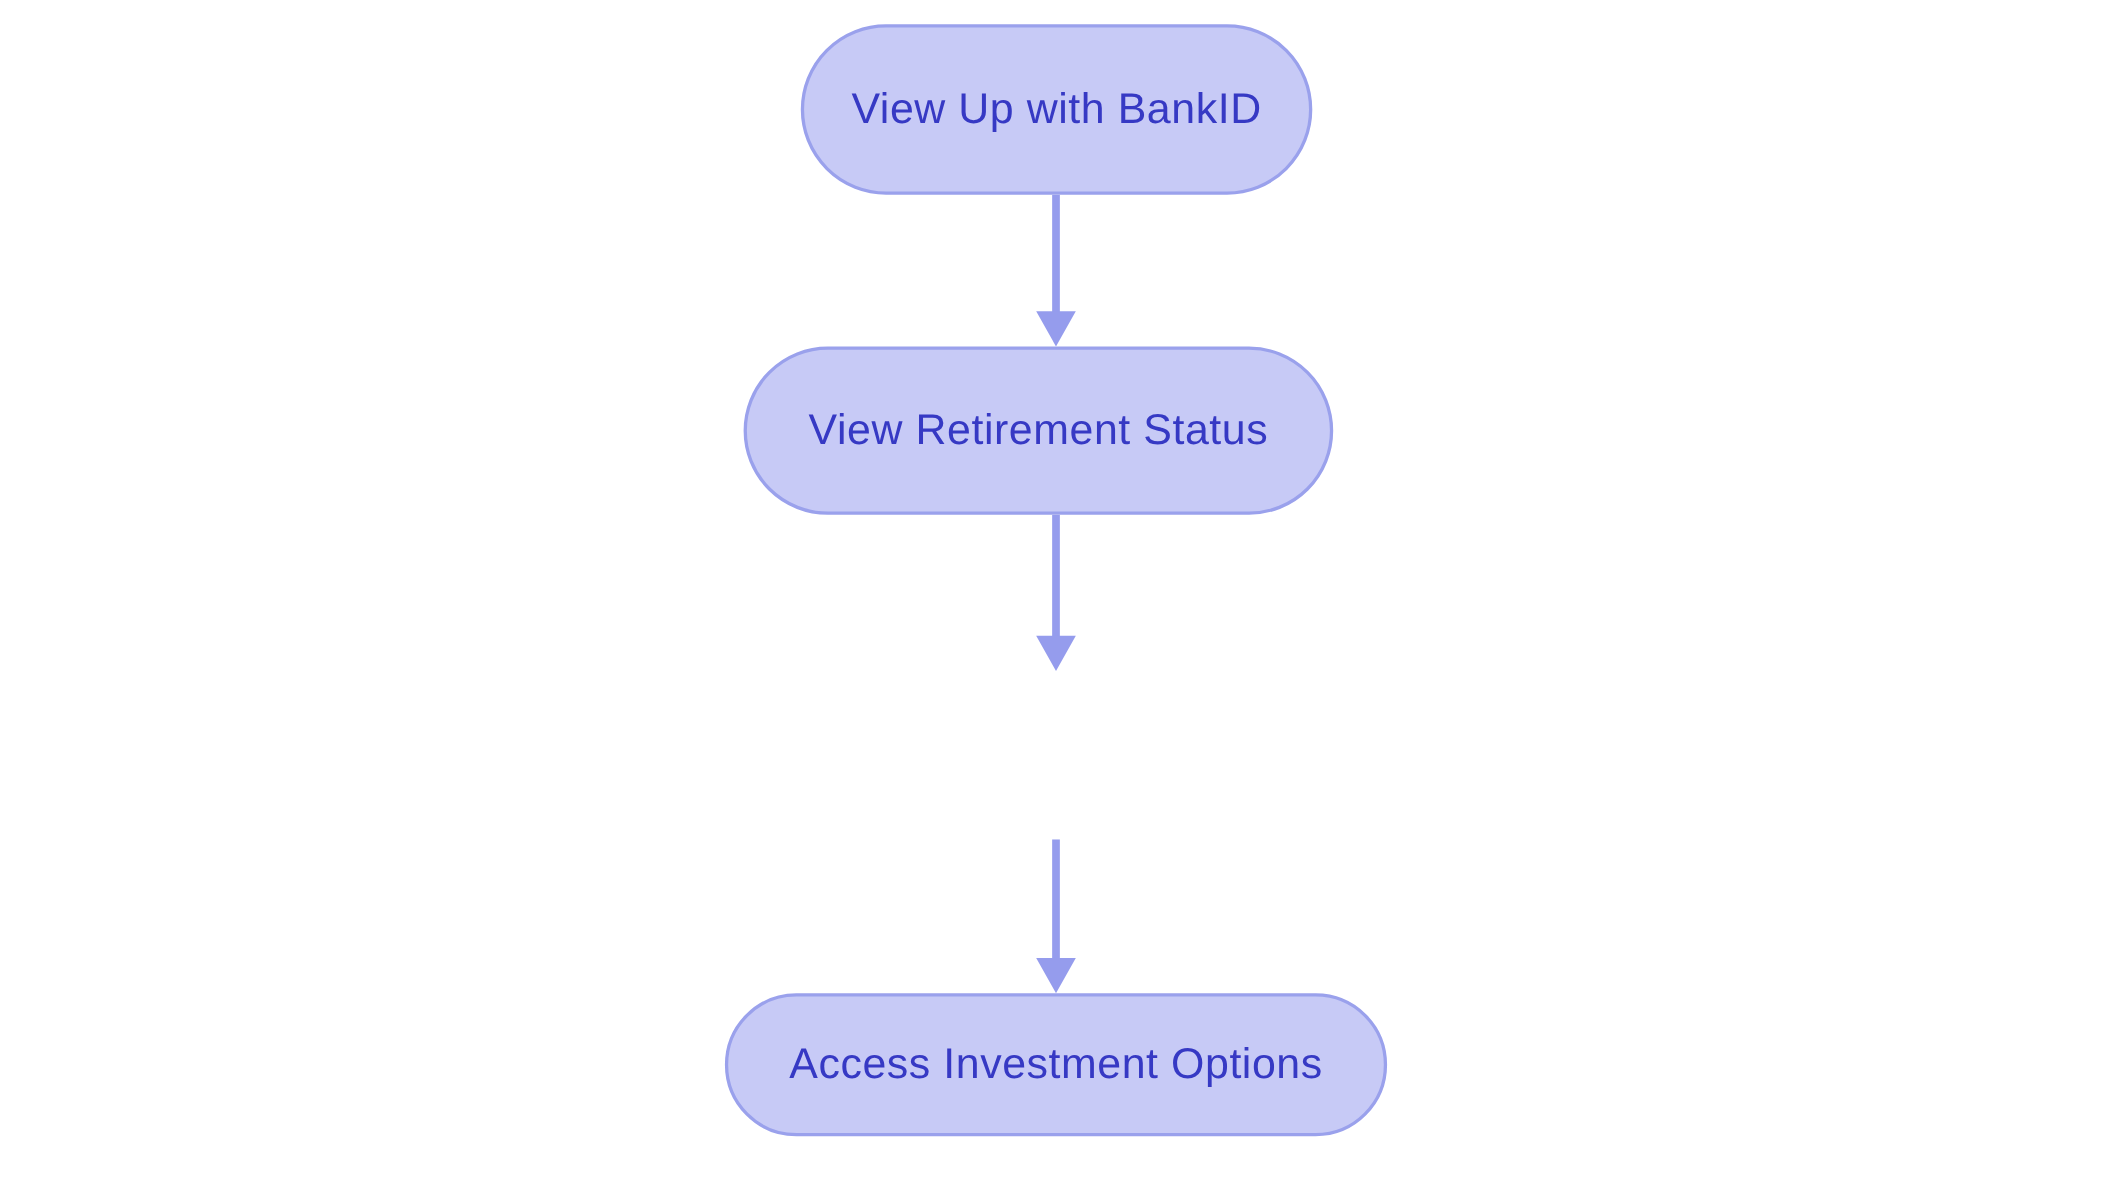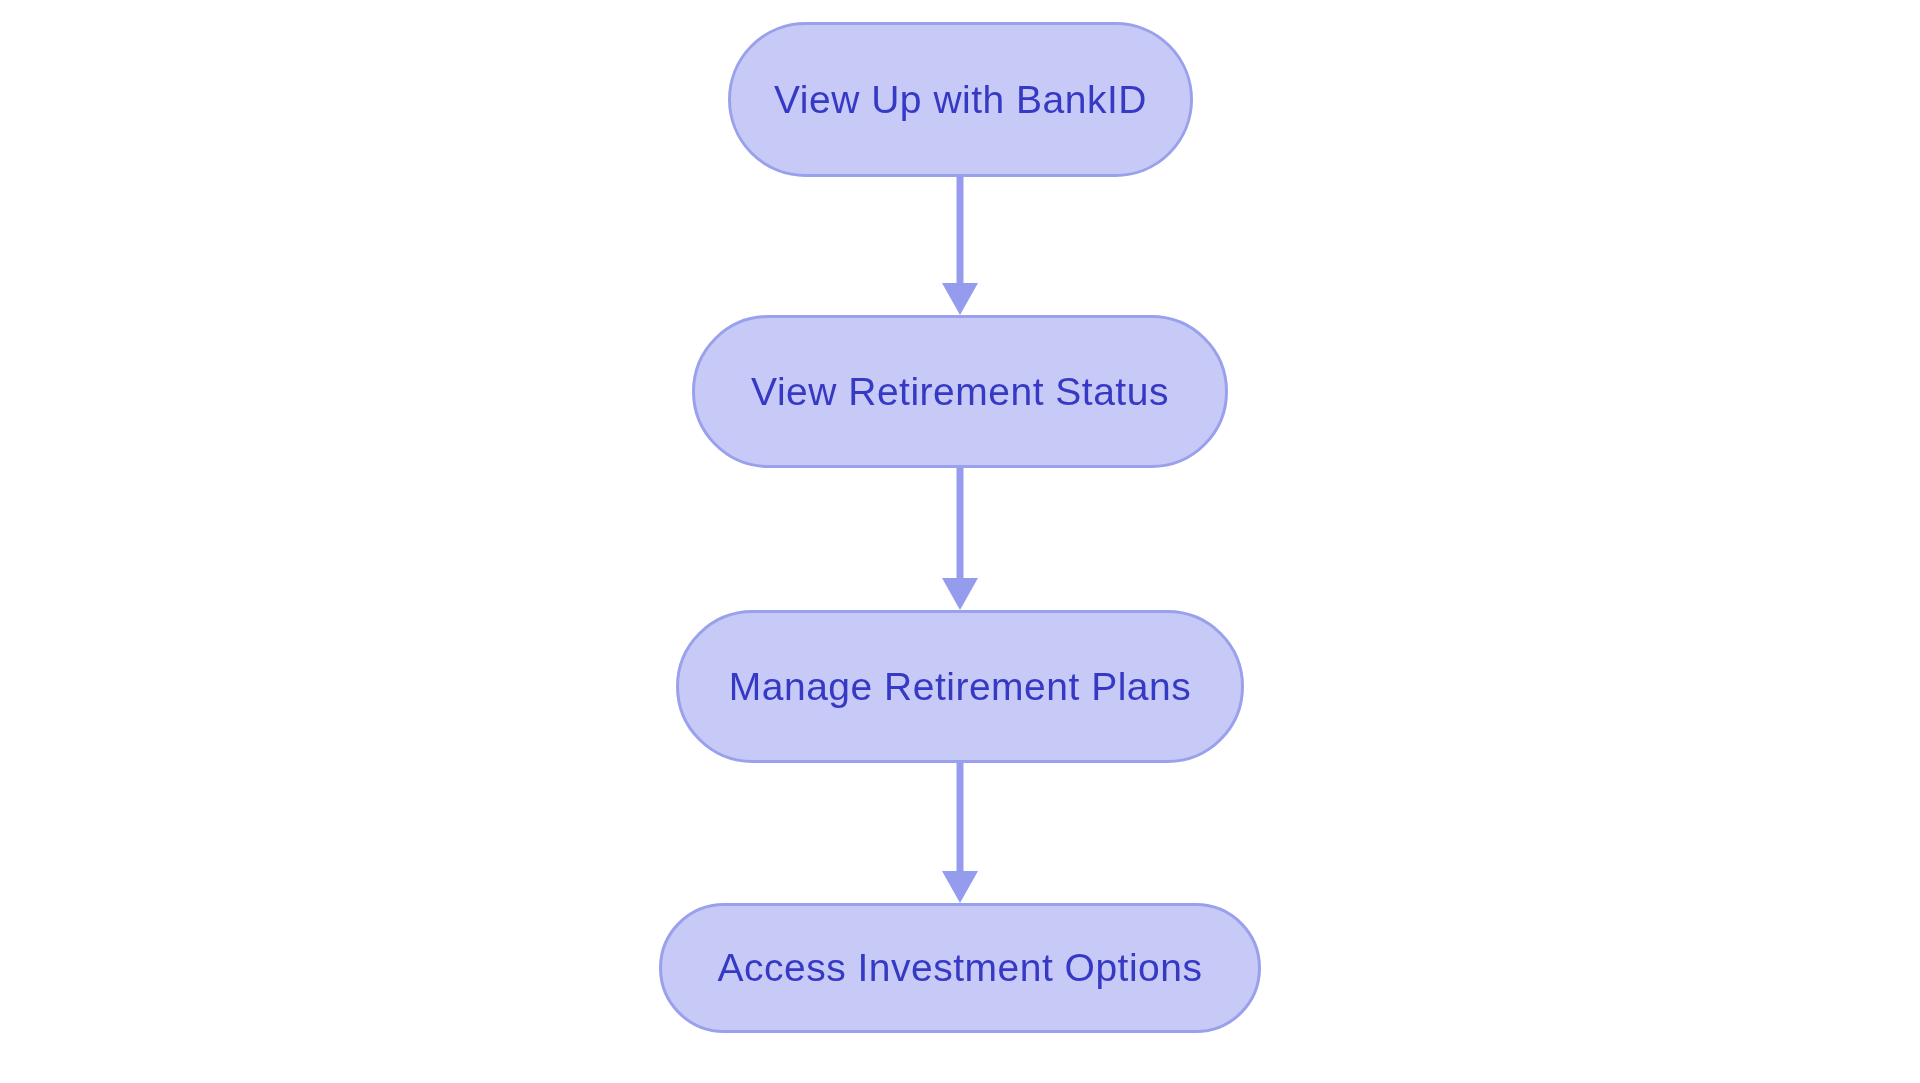--- a/index.html
+++ b/index.html
@@ -32,21 +32,21 @@
     border: 3px solid var(--node-border);
     border-radius: 78px;
     color: var(--node-text);
     font-size: 39px;
     font-weight: 400;
     letter-spacing: 0.5px;
     white-space: nowrap;
     text-align: center;
   }
   .node-1 { left: 728px; top: 22px;  width: 465px; height: 155px; }
-  .node-2 { left: 692px; top: 315px; width: 536px; height: 153px; }
+  .node-2 { left: 676px; top: 315px; width: 536px; height: 153px; }
   .node-3 { left: 676px; top: 610px; width: 568px; height: 153px; }
   .node-4 { left: 659px; top: 903px; width: 602px; height: 130px; }
   .flow-arrow {
     position: absolute;
     left: 938px; 
     color: var(--arrow);
   }
   .arrow-1 { top: 177px; }
   .arrow-2 { top: 468px; }
   .arrow-3 { top: 763px; }
@@ -72,23 +72,20 @@
     <span>View Retirement Status</span>
   </div>
 
   <div class="flow-arrow arrow-2">
     <svg width="44" height="142" viewBox="0 0 44 142">
       <rect x="18.5" y="0" width="7" height="114" fill="currentColor"></rect>
       <polygon points="4,110 40,110 22,142" fill="currentColor"></polygon>
     </svg>
   </div>
 
-  <div class="flow-node node-3">
-    <span>Manage Retirement Plans</span>
-  </div>
 
   <div class="flow-arrow arrow-3">
     <svg width="44" height="140" viewBox="0 0 44 140">
       <rect x="18.5" y="0" width="7" height="112" fill="currentColor"></rect>
       <polygon points="4,108 40,108 22,140" fill="currentColor"></polygon>
     </svg>
   </div>
 
   <div class="flow-node node-4">
     <span>Access Investment Options</span>

